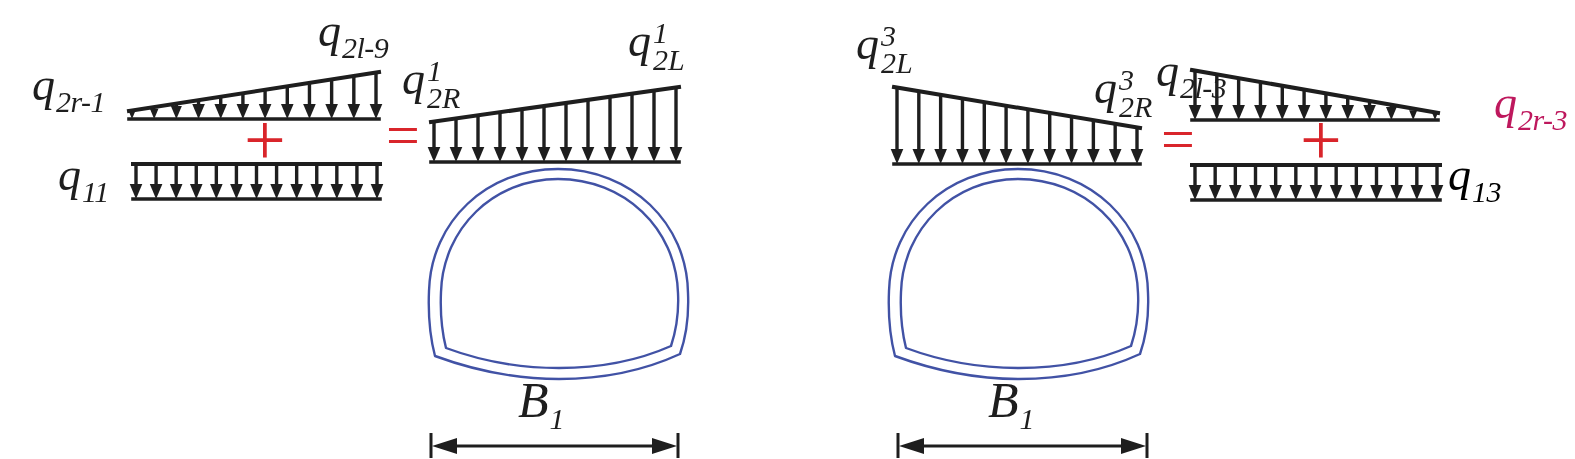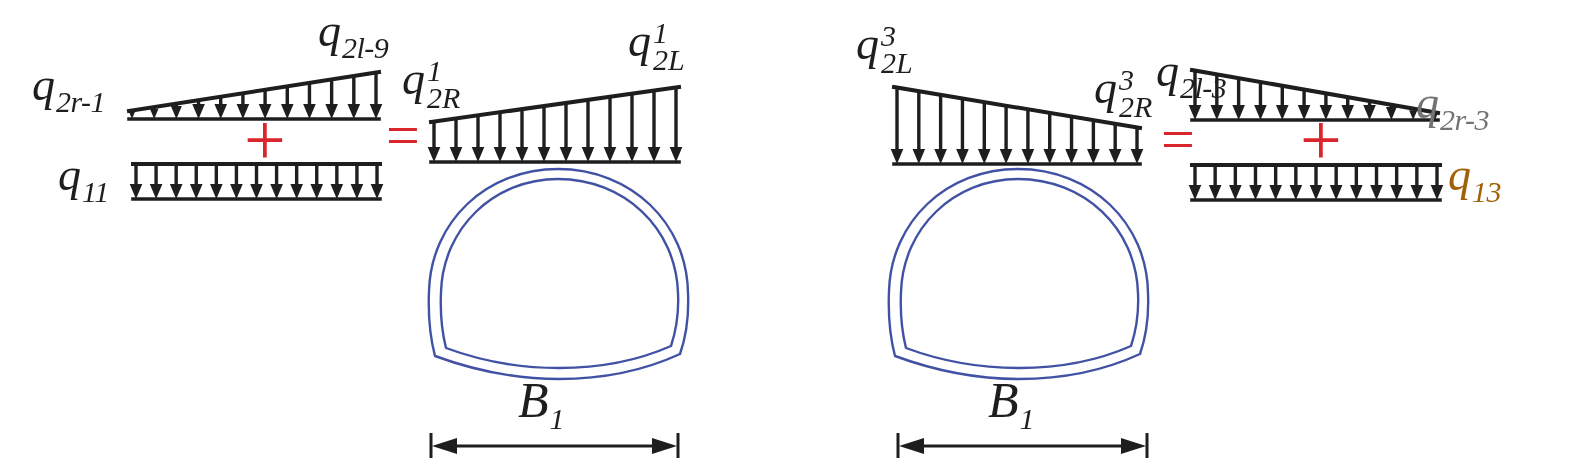--- a/index.html
+++ b/index.html
@@ -319,25 +319,25 @@
   </div>
 
   <div class="op op-eq" style="left: 1161px; top: 109px; color: rgb(217, 37, 43);">=</div>
 
   <div class="lbl" style="left: 1156px; top: 8px; color: rgb(30, 30, 30); margin-top: 40px;">
     <span>q</span><span class="sub">2l-3</span>
   </div>
 
   <div class="op op-plus" style="left: 1300px; top: 103px; color: rgb(217, 37, 43);">+</div>
 
-  <div class="lbl" style="left: 1416px; top: 80px; color: #737373;">
+  <div class="lbl" style="left: 1494px; top: 80px; color: #be185d;">
     <span>q</span><span class="sub">2r-3</span>
   </div>
 
-  <div class="lbl" style="left: 1448px; top: 152px; color: #a16207;">
+  <div class="lbl" style="left: 1448px; top: 152px; color: #000000;">
     <span>q</span><span class="sub">13</span>
   </div>
 
   <div class="lbl b1" style="left: 988px; top: 375px; color: rgb(30, 30, 30);">
     <span>B</span><span class="sub">1</span>
   </div>
 
 </div>
 
 </body></html>

